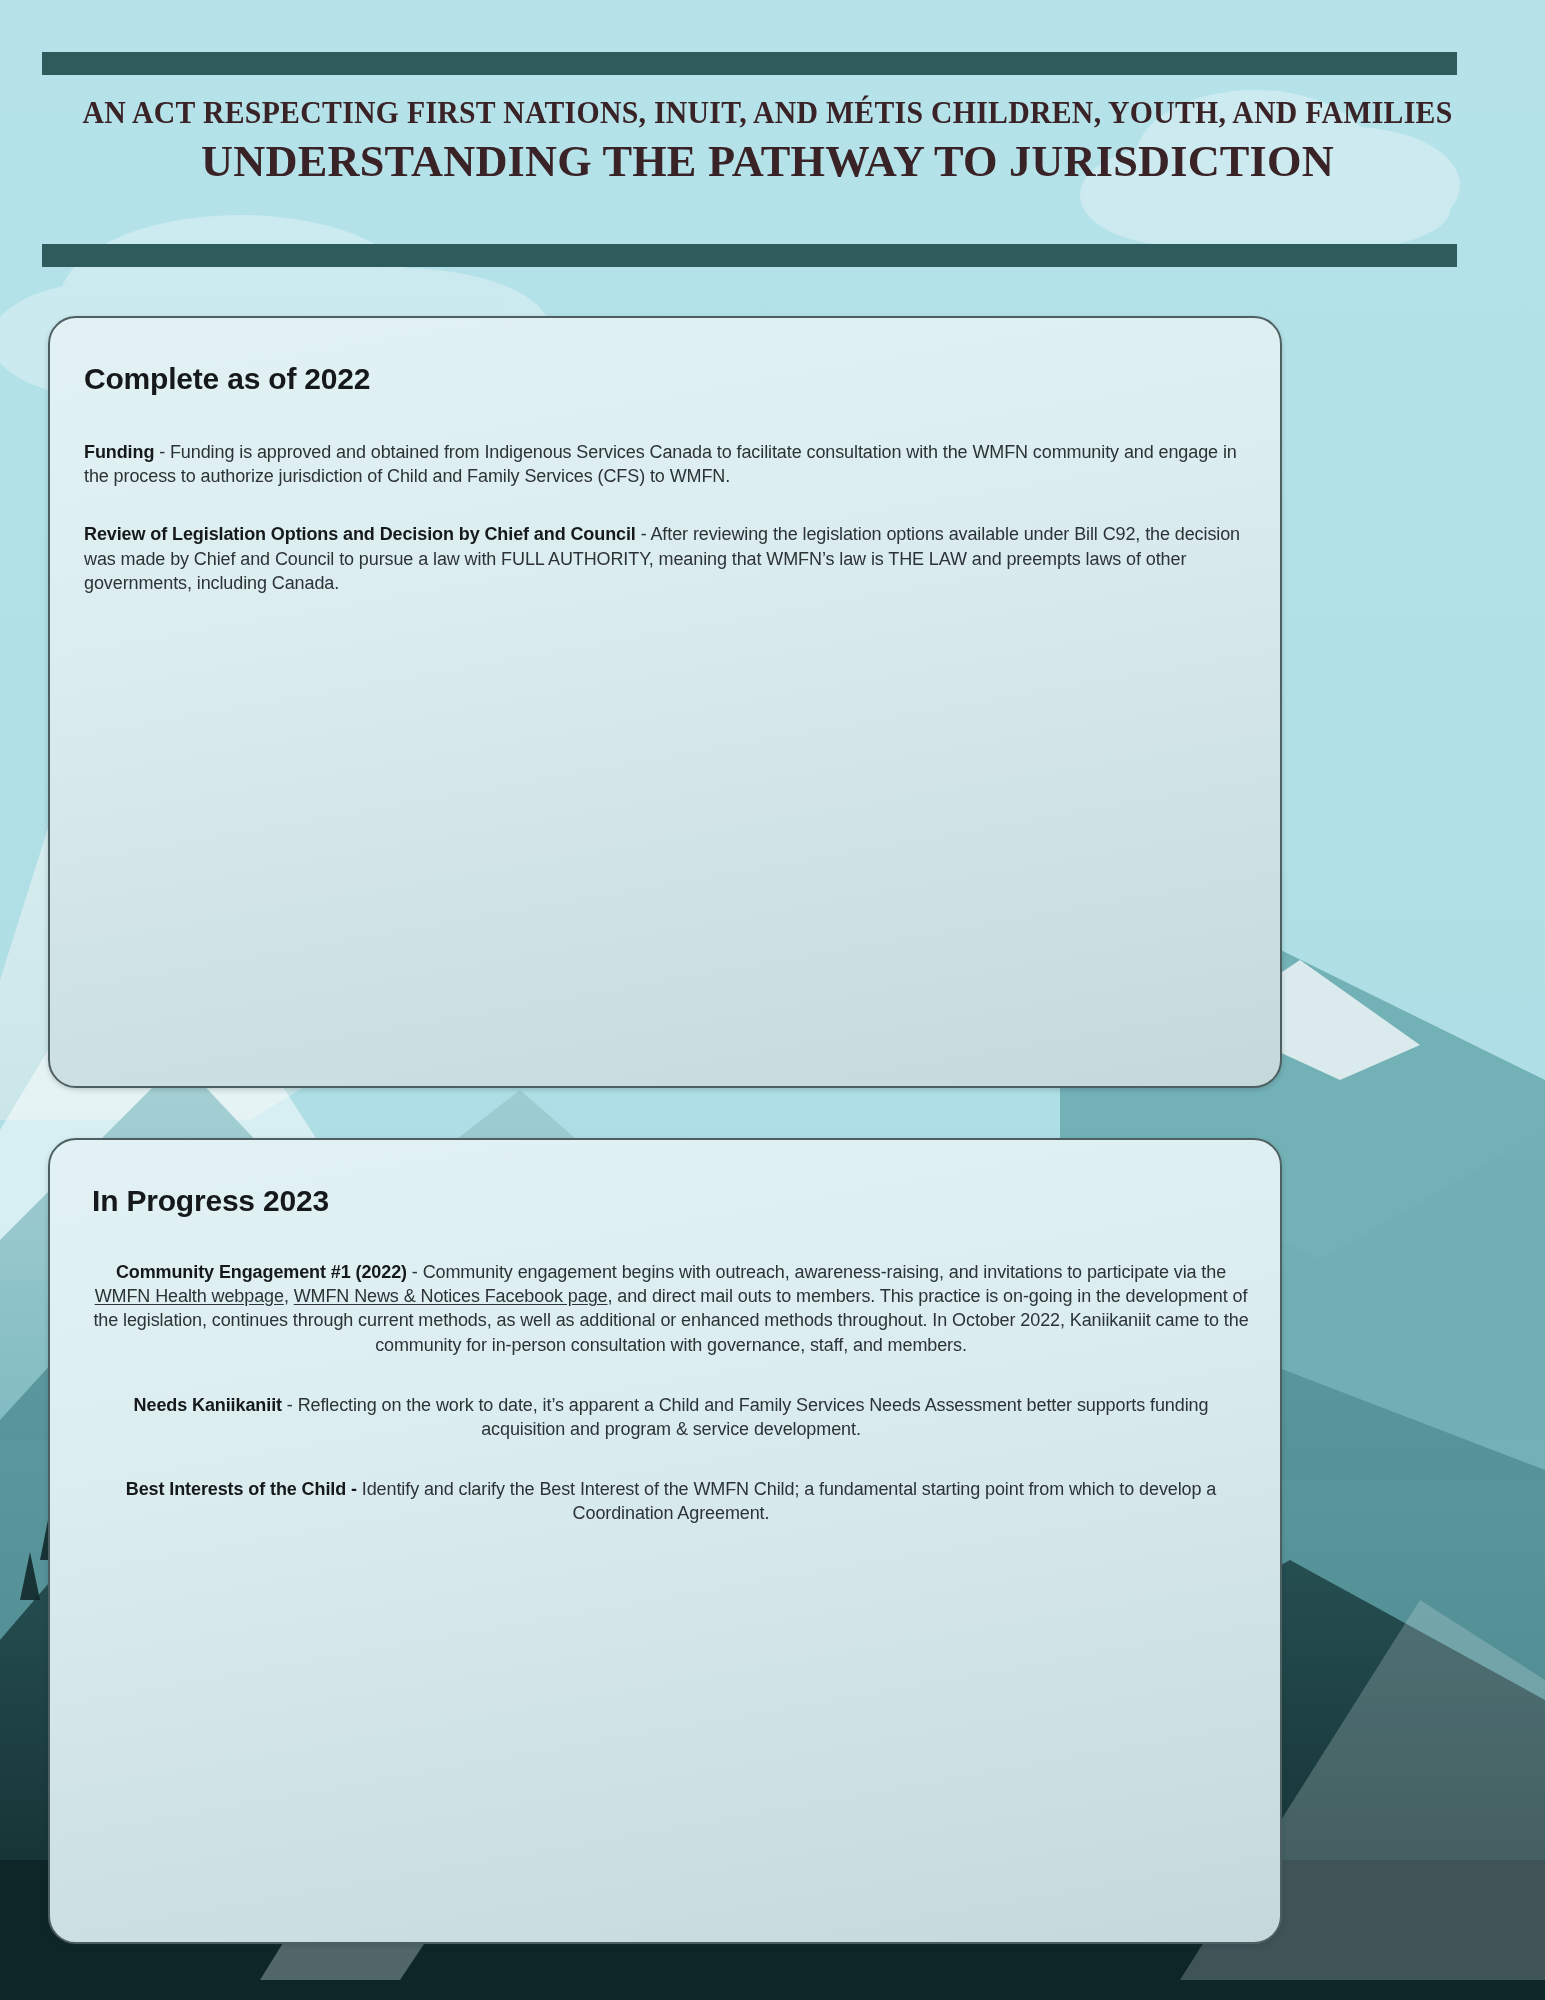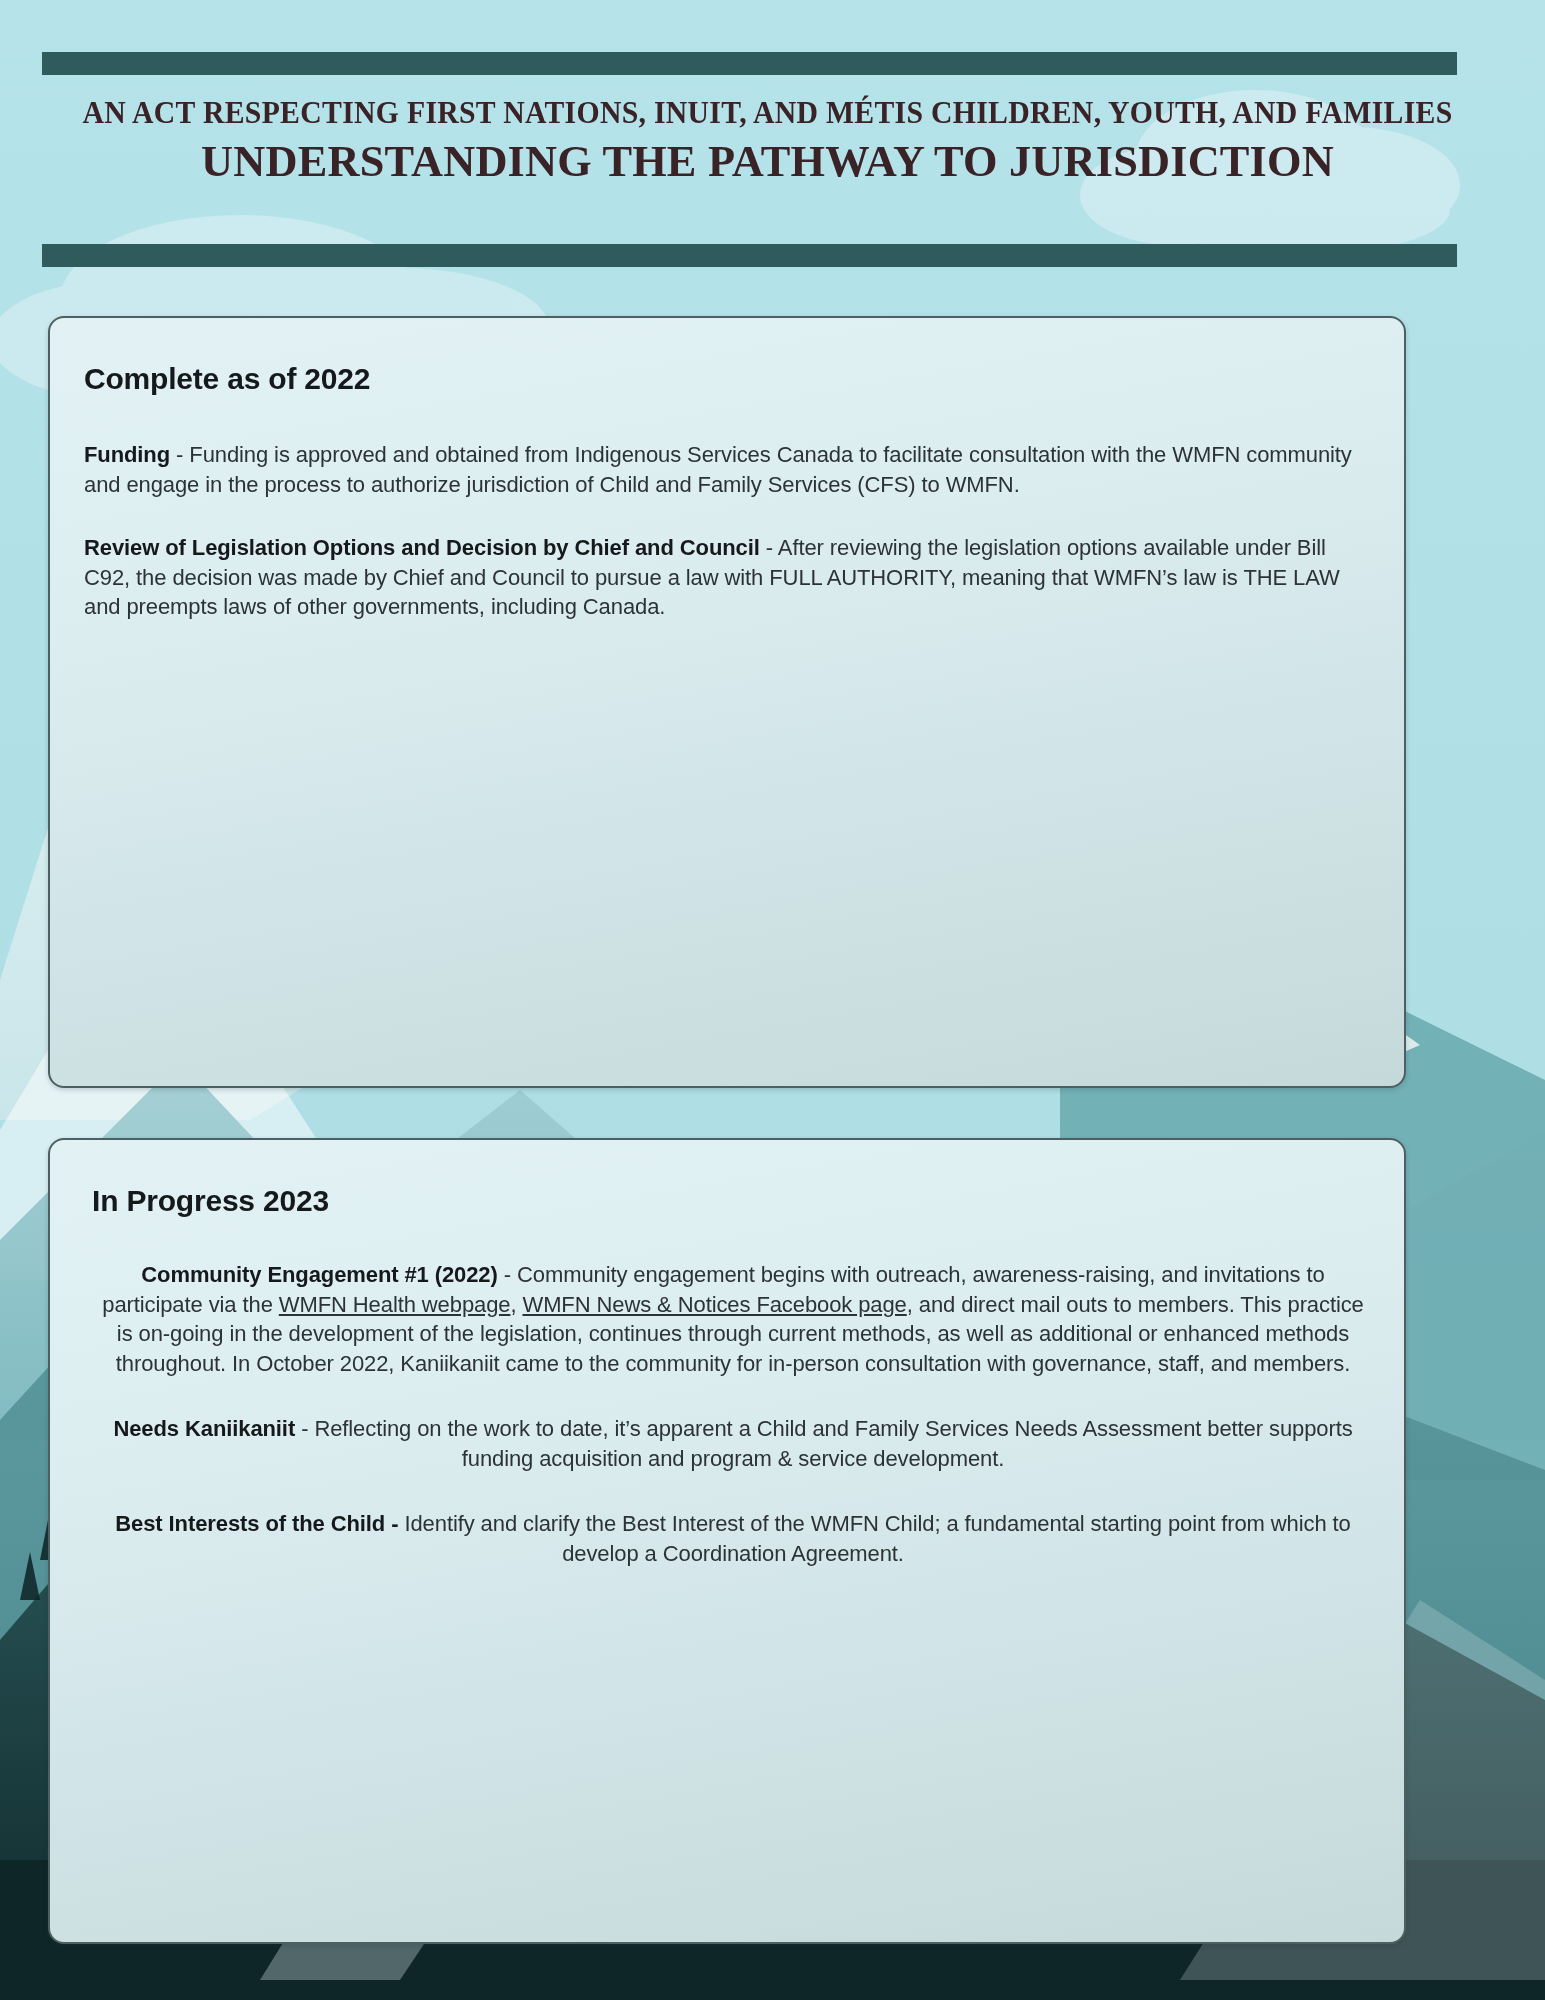--- a/index.html
+++ b/index.html
@@ -72,42 +72,42 @@
     line-height: 1.22;
     margin-top: 2px;
     white-space: nowrap;
     transform: scaleX(0.985);
   }
 
   
   .card {
     position: absolute;
     left: 48px;
-    width: 1358px;
+    width: 1234px;
     border: 2px solid #4e5f62;
-    border-radius: 16px;
+    border-radius: 28px;
     background: linear-gradient(170deg, #e2f2f4 0%, #dcedf0 34%, #cfe2e5 68%, #c6d9da 100%);
     box-shadow: 0 2px 5px rgba(30,50,55,0.20);
     padding: 44px 30px 40px 32px;
   }
 
   #card-complete { top: 316px; height: 772px; }
   #card-progress { top: 1138px; height: 806px; padding-left: 40px; }
 
   .card-title {
     font-size: 30px;
     font-weight: 700;
     color: #16191b;
     letter-spacing: -0.2px;
     margin-bottom: 44px;
     padding-left: 2px;
   }
 
   .para {
-    font-size: 22px;
+    font-size: 18px;
     line-height: 1.345;
     color: #2b3336;
     margin-bottom: 34px;
     padding-left: 2px;
     letter-spacing: -0.1px;
   }
   .para:last-child { margin-bottom: 16px; }
 
   .para b {
     font-weight: 700;

